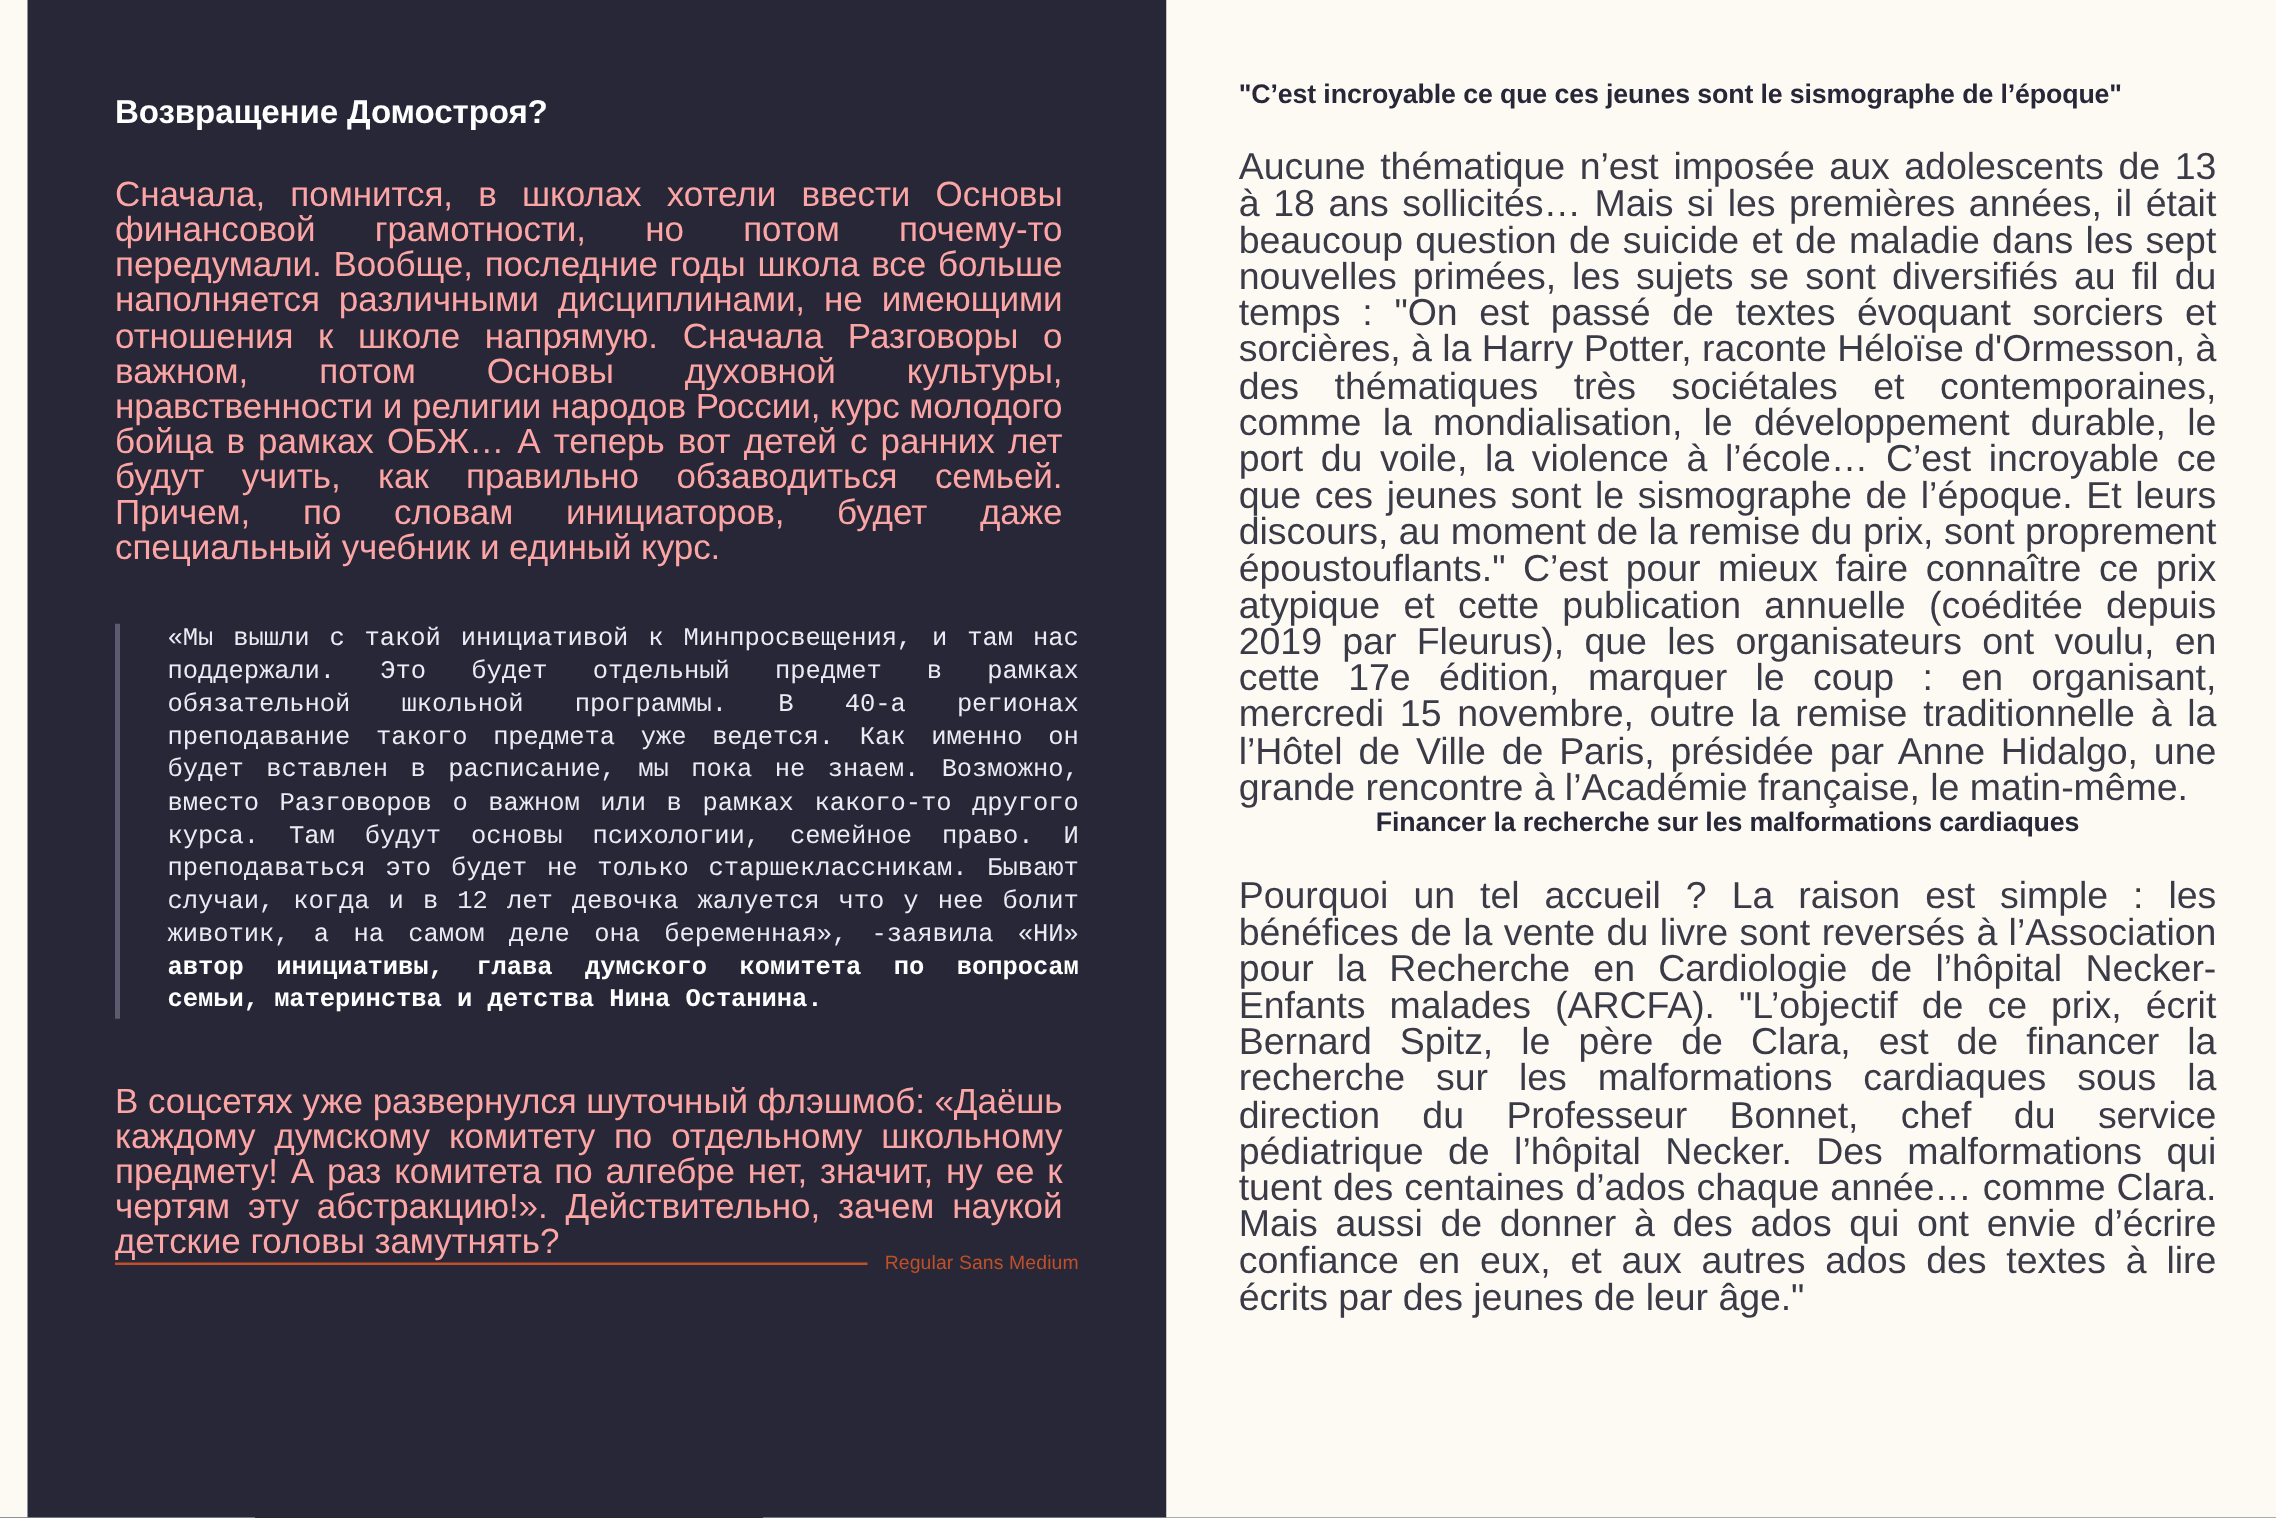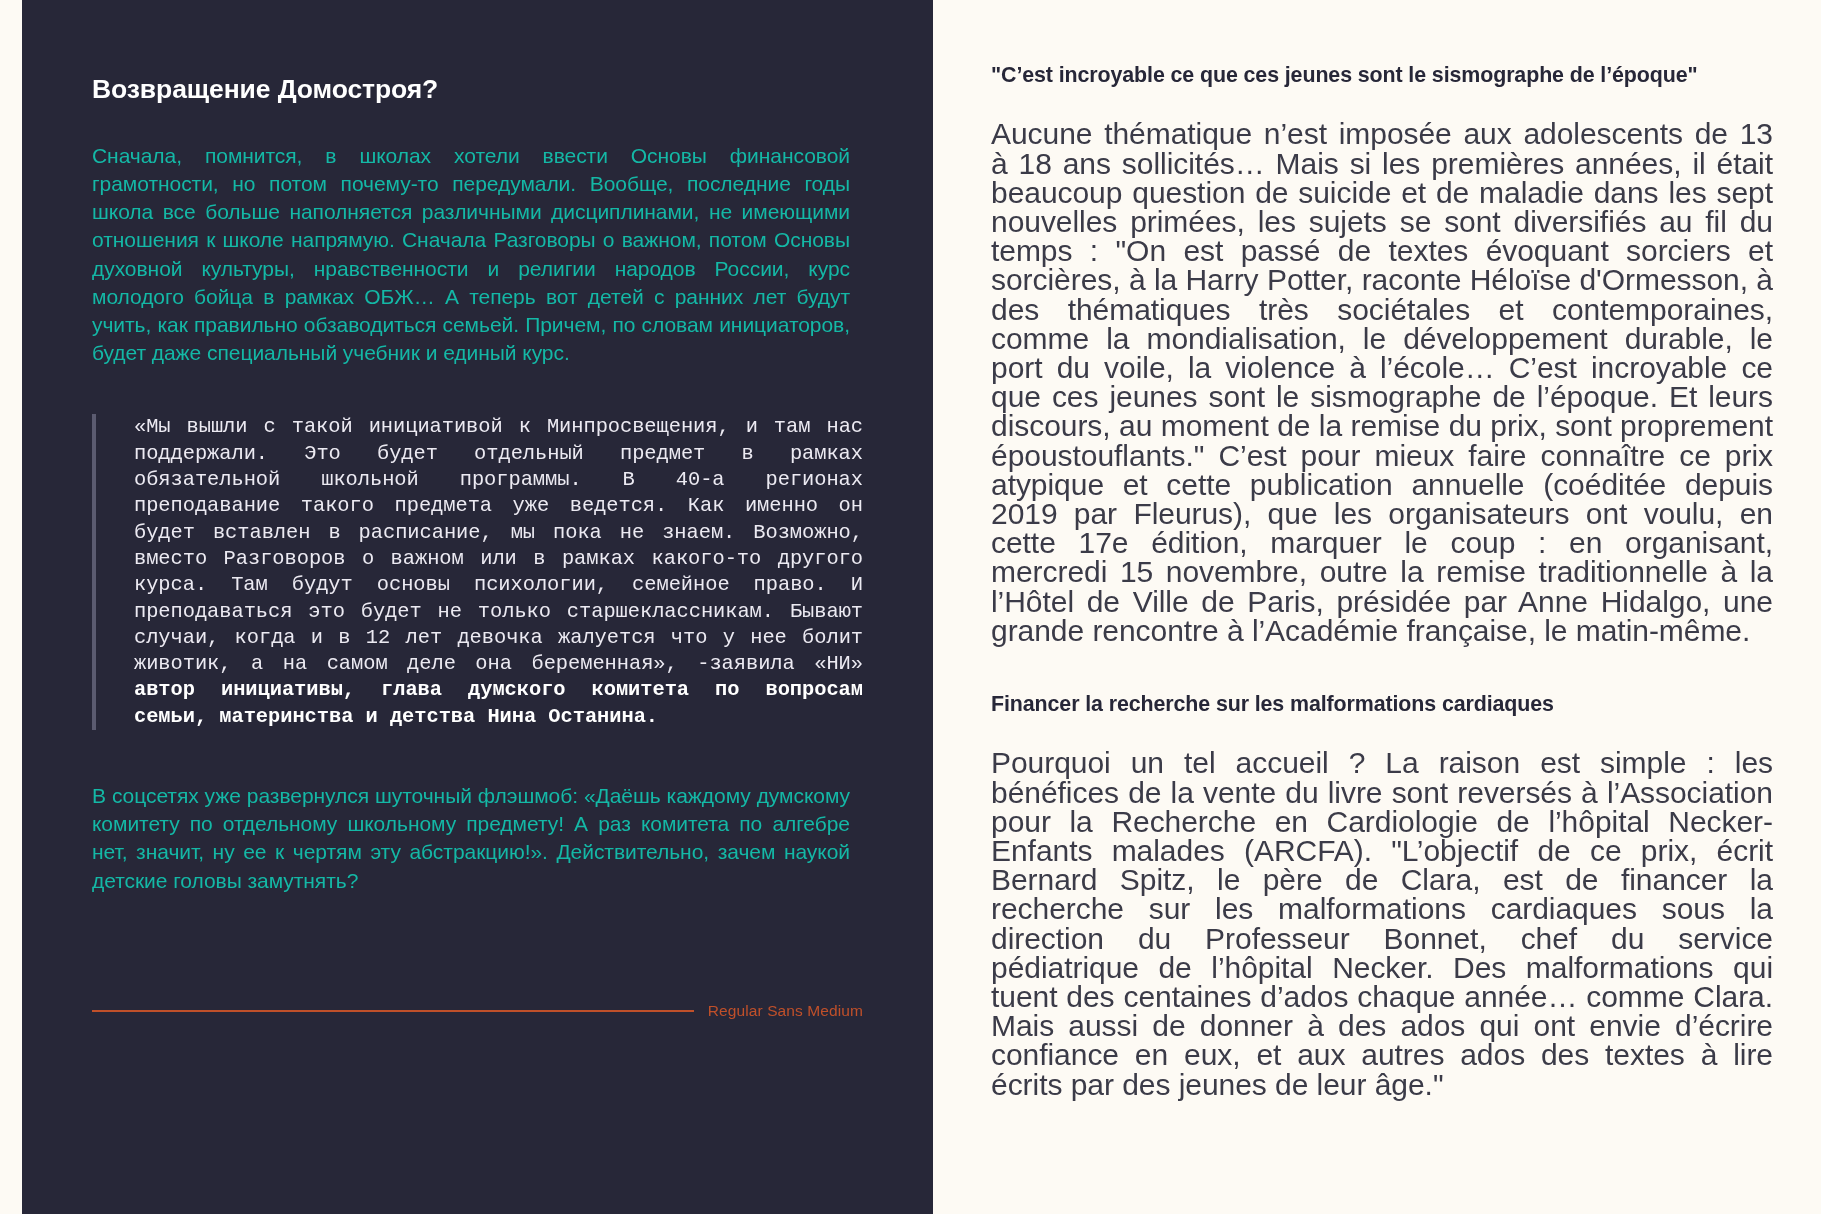--- a/index.html
+++ b/index.html
@@ -31,22 +31,22 @@
   }
   .page-left .headline {
     color: #ffffff;
     font-size: 26.5px;
     font-weight: bold;
     letter-spacing: -0.1px;
     margin: 12px 0 0 0;
     line-height: 1.2;
   }
   .page-left p.body {
-    color: #14b8a6;
-    font-size: 21px;
+    color: #fca5a5;
+    font-size: 28px;
     line-height: 28.2px;
     text-align: justify;
     text-justify: inter-word;
     margin: 36px 13px 0 0;
     font-weight: 300;
     letter-spacing: -0.05px;
   }
   .quote-block {
     margin: 47px 0 0 0;
     padding-left: 38px;
@@ -114,21 +114,21 @@
   }
   .page-right .subhead {
     color: #272738;
     font-size: 21.4px;
     font-weight: bold;
     line-height: 1.28;
     margin: 0;
     letter-spacing: -0.1px;
   }
   .page-right .subhead.second {
-    margin-top: 46px;
+    text-align: center;
   }
   .page-right p.body {
     color: #3b3b48;
     font-size: 30px;
     line-height: 29.2px;
     text-align: justify;
     text-justify: inter-word;
     margin: 30px 0 0 0;
     font-weight: 300;
     letter-spacing: -0.05px;

